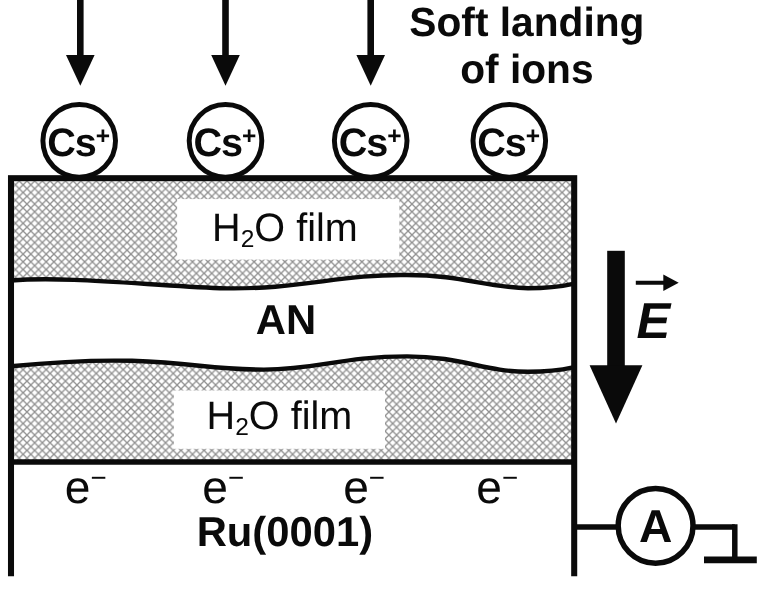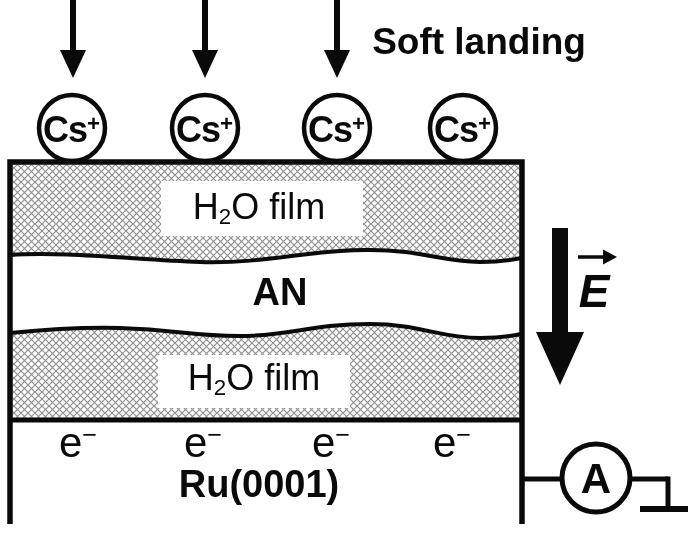--- a/index.html
+++ b/index.html
@@ -10,21 +10,21 @@
     color:#0a0a0a;
   }
   .stage svg { position:absolute; left:0; top:0; }
   .lbl {
     position:absolute; transform:translate(-50%,-50%);
     white-space:nowrap; line-height:1; color:#0a0a0a;
   }
   .title-block { text-align:center; font-weight:bold; font-size:37px; line-height:42px; }
   .cs-lbl { font-size:36px; font-weight:bold; letter-spacing:-1px; }
   .film-lbl { font-size:36px; font-weight:normal; }
-  .an-lbl { font-size:38px; font-weight:bold;margin-left:20px; }
+  .an-lbl { font-size:38px; font-weight:bold; }
   .ru-lbl { font-size:38px; font-weight:bold; }
   .e-lbl { font-size:42px; font-weight:400; }
   .field-lbl { font-size:46px; font-weight:bold; font-style:italic; }
   .amp-lbl { font-size:42px; font-weight:bold; }
   .sub { font-size:0.62em; vertical-align:-0.22em; }
   .sup { font-size:0.62em; vertical-align:0.5em; }
   .supe { font-size:0.6em; vertical-align:0.55em; }
 </style>
 </head>
 <body>
@@ -90,20 +90,21 @@
       <g stroke-width="6">
         <line x1="640" y1="509" x2="688" y2="509"></line>
         <line x1="653" y1="530" x2="684" y2="530"></line>
         <line x1="659" y1="543" x2="676" y2="543" stroke-width="5"></line>
       </g>
     </g>
   </svg>
 
   <div class="lbl title-block" style="left:479px; top:42px;">
     <div>Soft landing</div>
+    <div>of ions</div>
   </div>
 
   <div class="lbl cs-lbl" style="left:71px; top:130px;"><span>Cs</span><span class="sup">+</span></div>
   <div class="lbl cs-lbl" style="left:204px; top:130px;"><span>Cs</span><span class="sup">+</span></div>
   <div class="lbl cs-lbl" style="left:336px; top:130px;"><span>Cs</span><span class="sup">+</span></div>
   <div class="lbl cs-lbl" style="left:462px; top:130px;"><span>Cs</span><span class="sup">+</span></div>
 
   <div class="lbl film-lbl" style="left:259px; top:209px;"><span>H</span><span class="sub">2</span><span>O film</span></div>
 
   <div class="lbl an-lbl" style="left:260px; top:292px;">AN</div>

